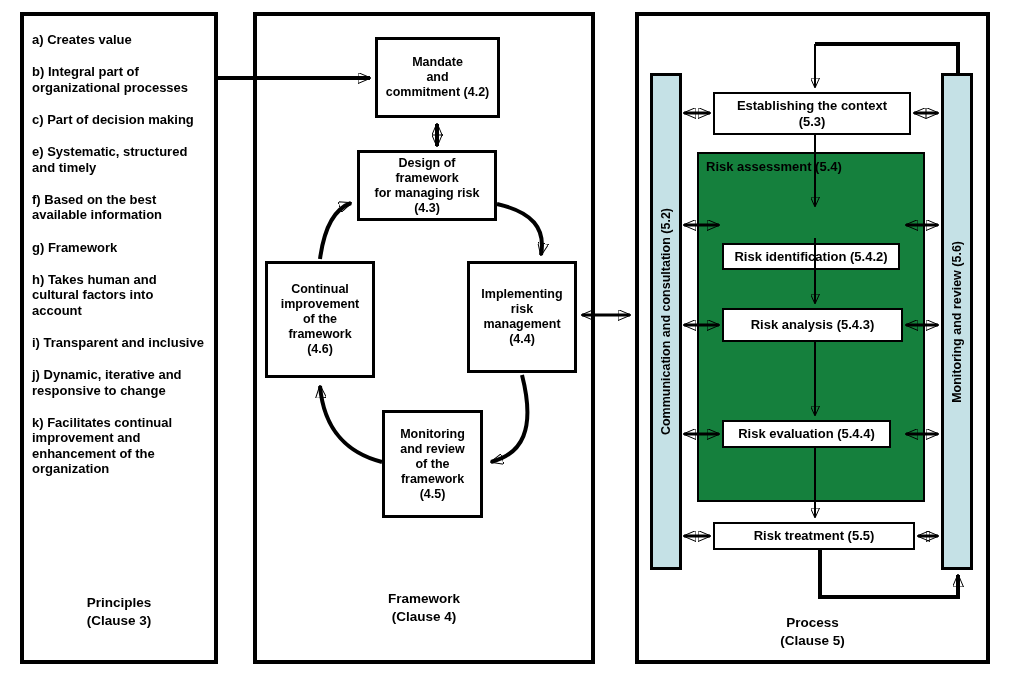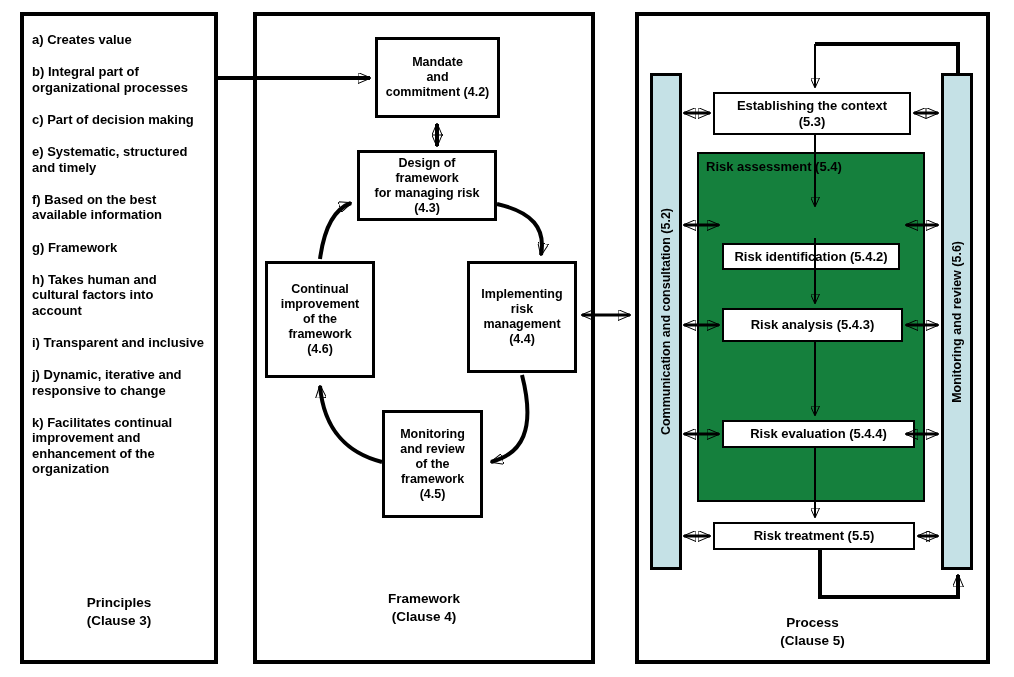--- a/index.html
+++ b/index.html
@@ -26,21 +26,21 @@
   #box-continual    { left:265px; top:261px; width:110px; height:117px; }
   #box-implementing { left:467px; top:261px; width:110px; height:112px; }
   #box-monitoring-fw{ left:382px; top:410px; width:101px; height:108px; }
 
   #box-establishing { left:713px; top:92px;  width:198px; height:43px; }
   #assessment-group { position:absolute; left:697px; top:152px; width:228px; height:350px;
     border:2px solid #000; box-sizing:border-box; background:#15803d; z-index:1; }
   #assessment-label { position:absolute; left:7px; top:5px; font-size:13px; font-weight:bold; }
   #box-risk-id      { left:722px; top:211px; width:178px; height:27px;margin-top:32px; }
   #box-risk-an      { left:722px; top:308px; width:181px; height:34px; }
-  #box-risk-ev      { left:722px; top:420px; width:193px; height:28px; }
+  #box-risk-ev      { left:722px; top:420px; width:169px; height:28px; }
   #box-risk-tr      { left:713px; top:522px; width:202px; height:28px; }
 
   .vbar { position:absolute; width:32px; height:497px; top:73px; background:#c5e1e6;
     border:3px solid #000; box-sizing:border-box; display:flex; align-items:center;
     justify-content:center; z-index:2; }
   #bar-communication { left:650px; }
   #bar-monitoring    { left:941px; }
   .vbar span { writing-mode:vertical-rl; transform:rotate(180deg);
     font-size:12.5px; font-weight:bold; white-space:nowrap; }
 

